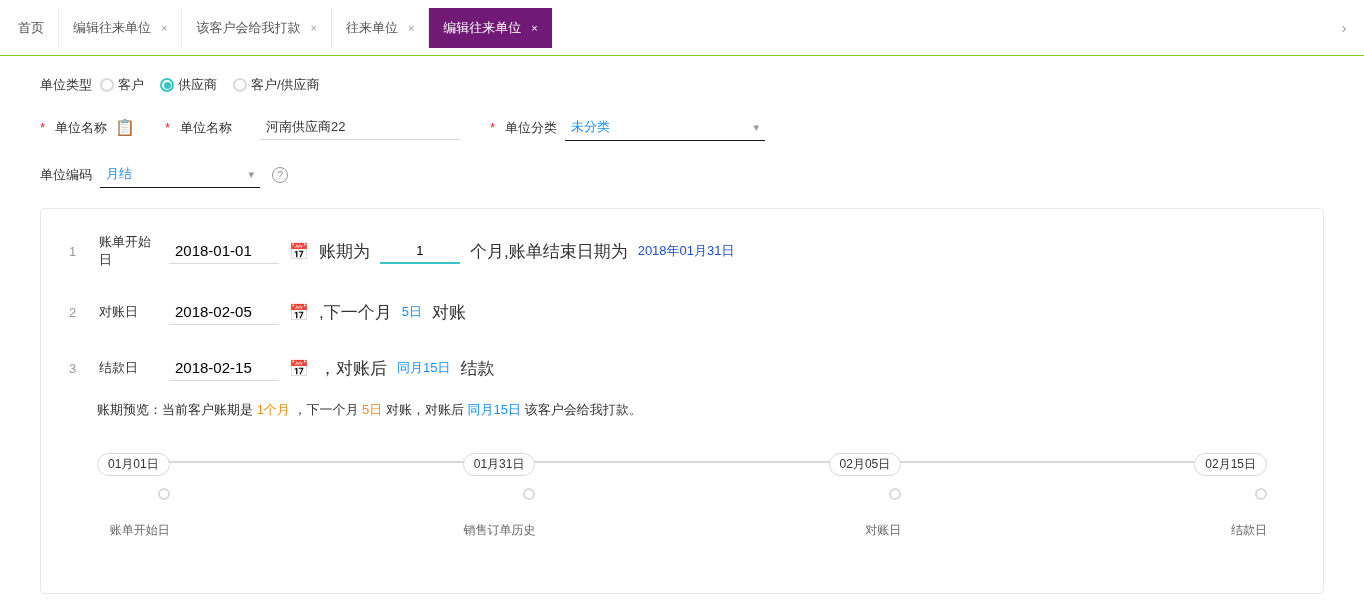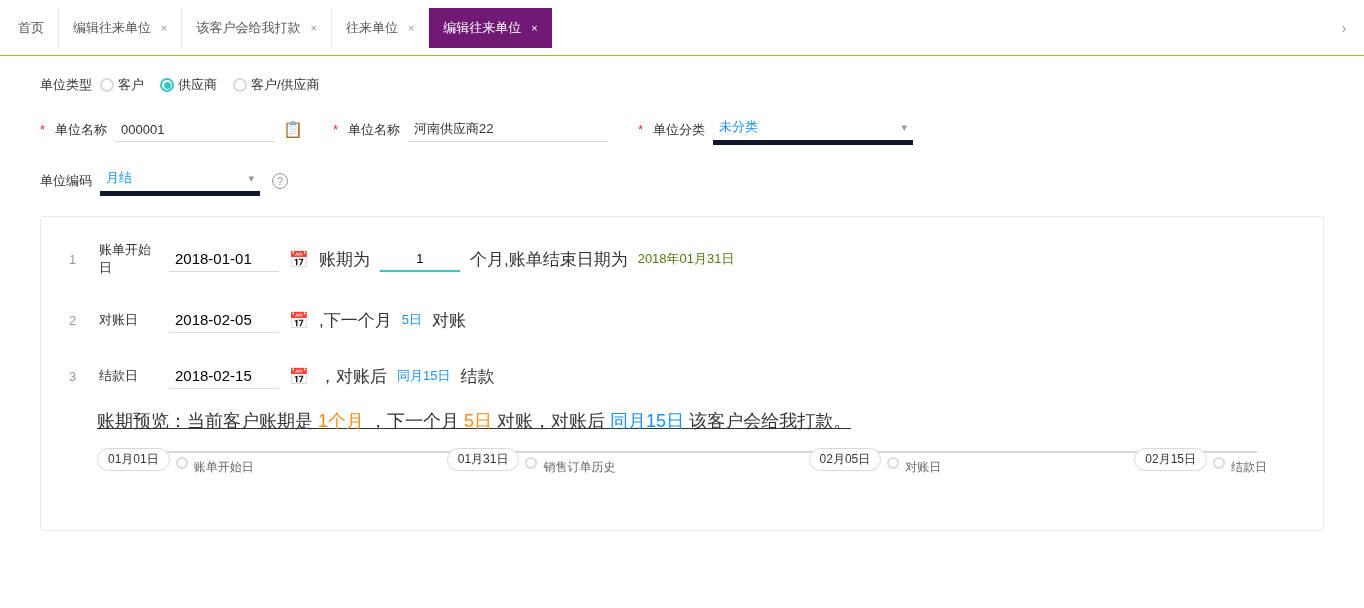--- a/index.html
+++ b/index.html
@@ -124,21 +124,21 @@
       width: 7px;
       height: 7px;
       border-radius: 50%;
       background: #36c6c6;
     }
 
     
     .select-wrapper {
       display: flex;
       align-items: center;
-      border-bottom: 5px solid #0f172a;
+      border-bottom: 1px solid #0f172a;
       padding: 4px 6px;
       gap: 20px;
       width: 160px;
       cursor: pointer;
     }
     .select-value {
       flex: 1;
       font-size: 13px;
       color: #1890ff;
     }
@@ -200,41 +200,41 @@
     .row-text {
       font-size: 17px;
       color: #333;
     }
     .row-text-blue {
       font-size: 13px;
       color: #1890ff;
     }
     .row-text-orange {
       font-size: 13px;
-      color: #4d7c0f;
+      color: #1d4ed8;
     }
     .period-input {
       border: none;
       border-bottom: 2px solid #36c6c6;
       outline: none;
       padding: 4px 6px;
       font-size: 13px;
       width: 80px;
       background: transparent;
       text-align: center;
     }
 
     
     .preview-section {
       padding: 20px 28px 0 28px;
     }
     .preview-text {
-      font-size: 18px;
-      color: #333;
-      text-decoration: underline;
+      font-size: 13px;
+      color: #333;
+      margin-bottom: 24px;
     }
     .preview-text .orange { color: #fa8c16; }
     .preview-text .blue { color: #1890ff; }
 
     
     .timeline-wrapper {
       position: relative;
       display: flex;
       align-items: center;
       padding: 10px 0 30px 0;
@@ -250,22 +250,22 @@
     .timeline-nodes {
       display: flex;
       align-items: flex-start;
       width: 100%;
       justify-content: space-between;
       position: relative;
       z-index: 1;
     }
     .timeline-node {
       display: flex;
-      flex-direction: row;
-      align-items: center;
+      flex-direction: column;
+      align-items: flex-end;
       gap: 6px;
     }
     .node-dot {
       width: 12px;
       height: 12px;
       border-radius: 50%;
       background: #fff;
       border: 2px solid #d9d9d9;
       margin-top: 6px;
     }
@@ -335,27 +335,26 @@
           <span>客户/供应商</span>
         </label>
       </div>
     </div>
   </div>
 
   <div class="form-row">
     <div class="form-group">
       <span class="required-star">*</span>
       <span class="form-label">单位名称</span>
-      <input class="form-input" type="text" value="000001" style="">
       <span class="calendar-icon">📋</span>
     </div>
     <div class="form-group">
       <span class="required-star">*</span>
       <span class="form-label">单位名称</span>
-      <input class="form-input" type="text" style="width: 200px;" value="河南供应商22">
+      <input class="form-input" type="text" style="width: 200px; margin-left: 20px;" value="河南供应商22">
     </div>
     <div class="form-group">
       <span class="required-star">*</span>
       <span class="form-label">单位分类</span>
       <div class="select-wrapper large-select">
         <span class="select-value">未分类</span>
         <span class="select-arrow">▾</span>
       </div>
     </div>
   </div>

